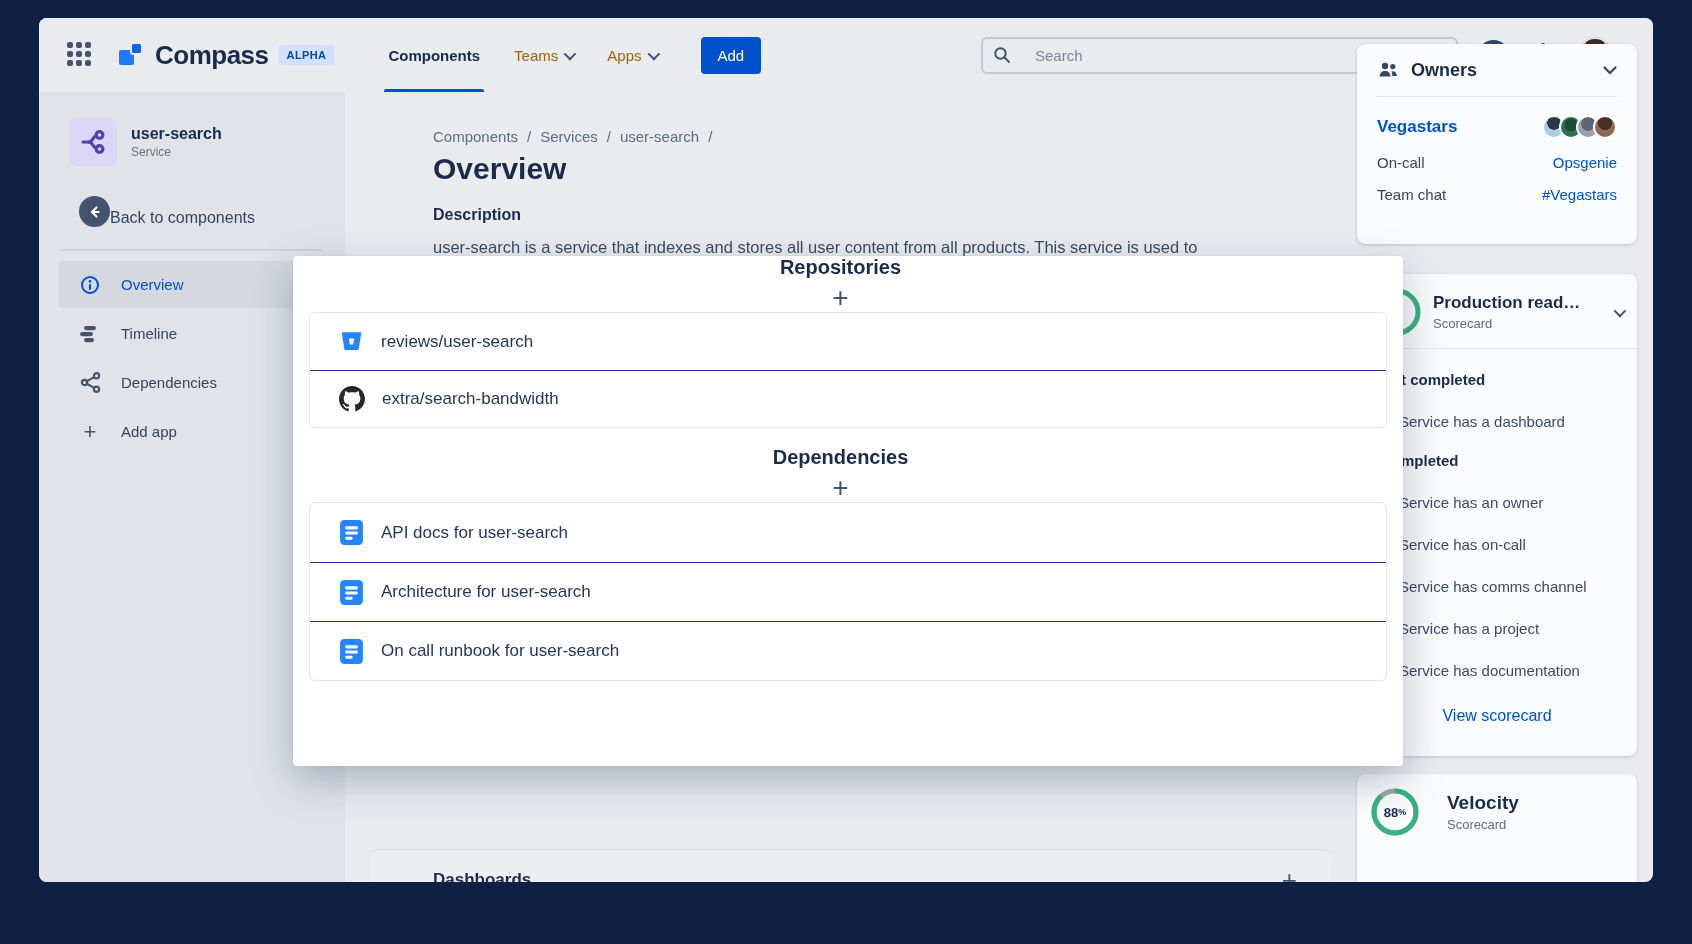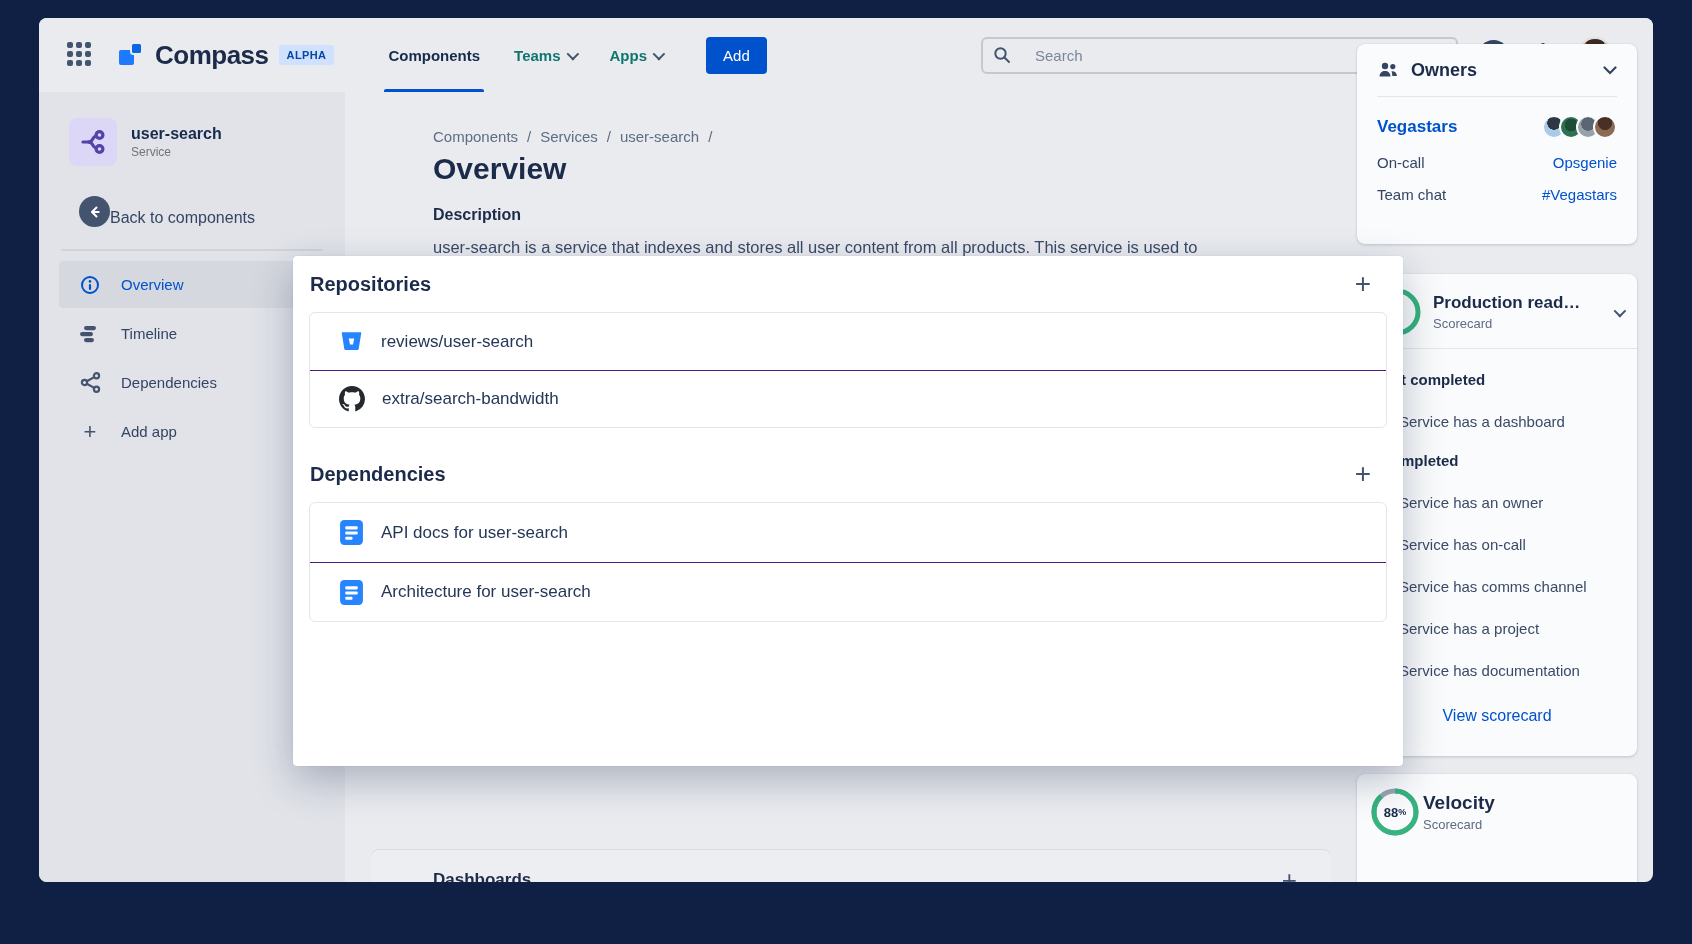--- a/index.html
+++ b/index.html
@@ -14,21 +14,21 @@
          display:flex; align-items:center; }
   .nav-left { display:flex; align-items:center; gap:14px; padding-left:28px; }
   .grid-icon { width:26px; height:26px; display:grid; grid-template-columns:repeat(3,6px);
                grid-template-rows:repeat(3,6px); gap:3px; cursor:pointer; }
   .grid-icon i { background:#44546F; border-radius:2px; }
   .brand { display:flex; align-items:center; gap:10px; margin-left:8px; }
   .brand-name { font-size:26px; font-weight:600; letter-spacing:-0.5px; color:#1c2b4a; }
   .badge { background:#cfe1fd; color:#0747A6; font-size:11px; font-weight:700;
            padding:4px 8px; border-radius:3px; letter-spacing:.4px; }
   .nav-items { display:flex; align-items:center; gap:34px; margin-left:40px; height:74px; }
-  .nav-item { font-size:15px; color:#0f766e; font-weight:700; height:74px; display:flex;
+  .nav-item { font-size:15px; color:#a16207; font-weight:400; height:74px; display:flex;
               align-items:center; gap:6px; cursor:pointer; position:relative; }
   .nav-item.active { color:#172B4D; font-weight:600; }
   .nav-item.active::after { content:""; position:absolute; left:-4px; right:-4px; bottom:0;
               height:3px; background:#0052CC; border-radius:2px 2px 0 0; }
   .chev { width:9px; height:9px; border-right:2px solid #44546F; border-bottom:2px solid #44546F;
           transform:rotate(45deg) translateY(-2px); }
   .add-btn { margin-left:30px; background:#0052CC; color:#fff; font-size:15px; font-weight:500;
              border:none; border-radius:4px; padding:10px 17px; cursor:pointer; }
   .nav-right { position:absolute; right:40px; top:0; height:74px; display:flex; align-items:center; gap:20px; }
   .search-box { width:477px; height:37px; border:2px solid #c4c9d1; border-radius:6px;
@@ -73,21 +73,21 @@
             color:#3b4a66; line-height:26px; }
   .dash-strip { position:absolute; left:26px; top:758px; width:960px; height:60px;
                 background:#edeef2; border-radius:8px 8px 0 0; box-shadow:0 -1px 0 #d9dce2;
                 display:flex; align-items:center; justify-content:space-between; padding:0 34px 0 62px; }
   .dash-title { font-size:17px; font-weight:700; color:#1c2b4a; }
 
   
   .panel { position:absolute; left:254px; top:238px; width:1110px; height:510px; background:#fff;
            border-radius:4px; box-shadow:0 14px 40px rgba(9,30,66,.28), 0 0 1px rgba(9,30,66,.2);
            z-index:10; padding:0 16px; }
-  .panel-h { display:flex; align-items:center; justify-content:space-between; height:56px; padding:0 16px 0 1px; }
+  .panel-h { display:flex; align-items:center; justify-content:space-between; height:56px; padding:0 16px 0 1px;flex-direction:column; }
   .panel-h .t { font-size:20px; font-weight:700; color:#1c2b4a; }
   .panel-h .plus-glyph { font-size:28px; cursor:pointer; }
   .link-card { background:#fff; border:1px solid #e3e5ea; border-radius:6px; overflow:hidden; }
   .link-row { display:flex; align-items:center; gap:17px; height:57px; padding-left:29px;
               border-top:1px solid #4c1d95; cursor:pointer; font-size:17px; color:#243757; }
   .link-row:first-child { border-top:none; }
   .doc-card .link-row { height:59px; }
   .gap { height:18px; }
   .card { position:absolute; left:1318px; width:280px; background:#fafbfc; border-radius:8px;
           box-shadow:0 1px 3px rgba(9,30,66,.18), 0 0 1px rgba(9,30,66,.1); }
@@ -111,21 +111,21 @@
   .ring .pct small { font-size:9px; font-weight:700; }
   .score-title { font-size:17px; font-weight:700; color:#1c2b4a; max-width:152px; white-space:nowrap;
                  overflow:hidden; text-overflow:ellipsis; }
   .score-sub { font-size:13px; color:#5E6C84; margin-top:3px; }
   .score-h .chev { margin-left:auto; }
   .sec-h { font-size:15px; font-weight:700; color:#1c2b4a; padding-left:24px; margin-top:22px; }
   .sec-item { font-size:15px; color:#3b4a66; padding-left:42px; margin-top:25px; }
   .view-link { display:block; text-align:center; font-size:16px; color:#0052CC; margin-top:28px; cursor:pointer; }
 
   .velocity-card { top:756px; height:126px; padding:0 14px; }
-  .vel-h { display:flex; align-items:center; gap:4px; padding-top:14px; }
+  .vel-h { display:flex; align-items:center; gap:28px; padding-top:14px; }
   .vel-title { font-size:19px; font-weight:700; color:#1c2b4a; }
   .vel-sub { font-size:13px; color:#5E6C84; margin-top:3px; }
 </style>
 </head>
 <body>
 
 <div class="win">
 
   <div class="nav">
     <div class="nav-left">
@@ -399,16 +399,25 @@
       </div>
       <div class="link-row">
         <svg width="25" height="27" viewBox="0 0 24 26">
           <rect x="1" y="1" width="22" height="24" rx="4" fill="#2684FF"></rect>
           <rect x="6" y="7" width="12" height="3" rx="1" fill="#fff"></rect>
           <rect x="6" y="12" width="12" height="3" rx="1" fill="#fff"></rect>
           <rect x="6" y="17" width="7" height="3" rx="1" fill="#fff"></rect>
         </svg>
         <span>Architecture for user-search</span>
       </div>
+      <div class="link-row">
+        <svg width="25" height="27" viewBox="0 0 24 26">
+          <rect x="1" y="1" width="22" height="24" rx="4" fill="#2684FF"></rect>
+          <rect x="6" y="7" width="12" height="3" rx="1" fill="#fff"></rect>
+          <rect x="6" y="12" width="12" height="3" rx="1" fill="#fff"></rect>
+          <rect x="6" y="17" width="7" height="3" rx="1" fill="#fff"></rect>
+        </svg>
+        <span>On call runbook for user-search</span>
+      </div>
     </div>
   </div>
 
 </div>
 
 </body></html>

